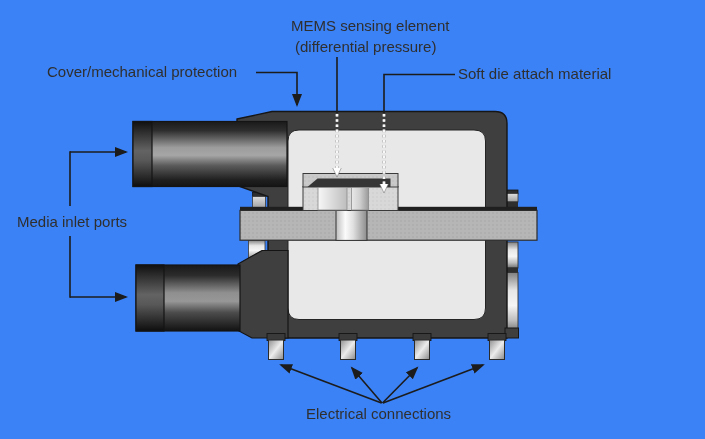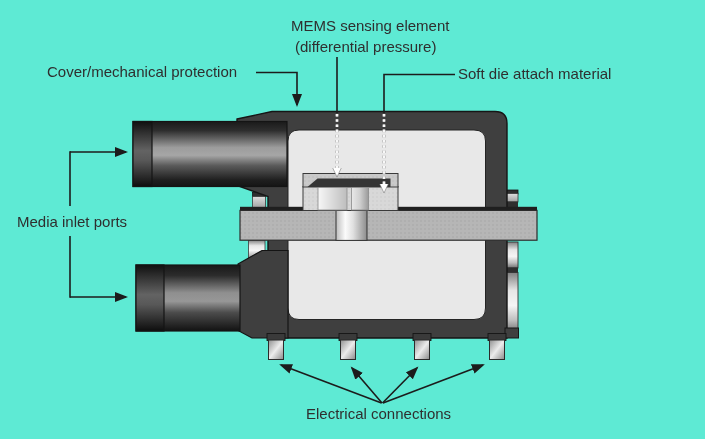--- a/index.html
+++ b/index.html
@@ -1,16 +1,16 @@
 <!DOCTYPE html>
 <html><head>
 <meta charset="utf-8">
 <style>
   html,body{margin:0;padding:0;background:#ffffff;}
-  #stage{position:relative;width:705px;height:439px;background:#5eead4;overflow:hidden;
+  #stage{position:relative;width:705px;height:439px;background:#3b82f6;overflow:hidden;
          font-family:"Liberation Sans", sans-serif;}
   svg{position:absolute;left:0;top:0;}
   text{font-family:"Liberation Sans", sans-serif;font-size:15px;fill:#2f2f2f;}
 </style>
 </head>
 <body>
 
 <div id="stage">
 <svg width="705" height="439" viewBox="0 0 705 439">
   <defs>

